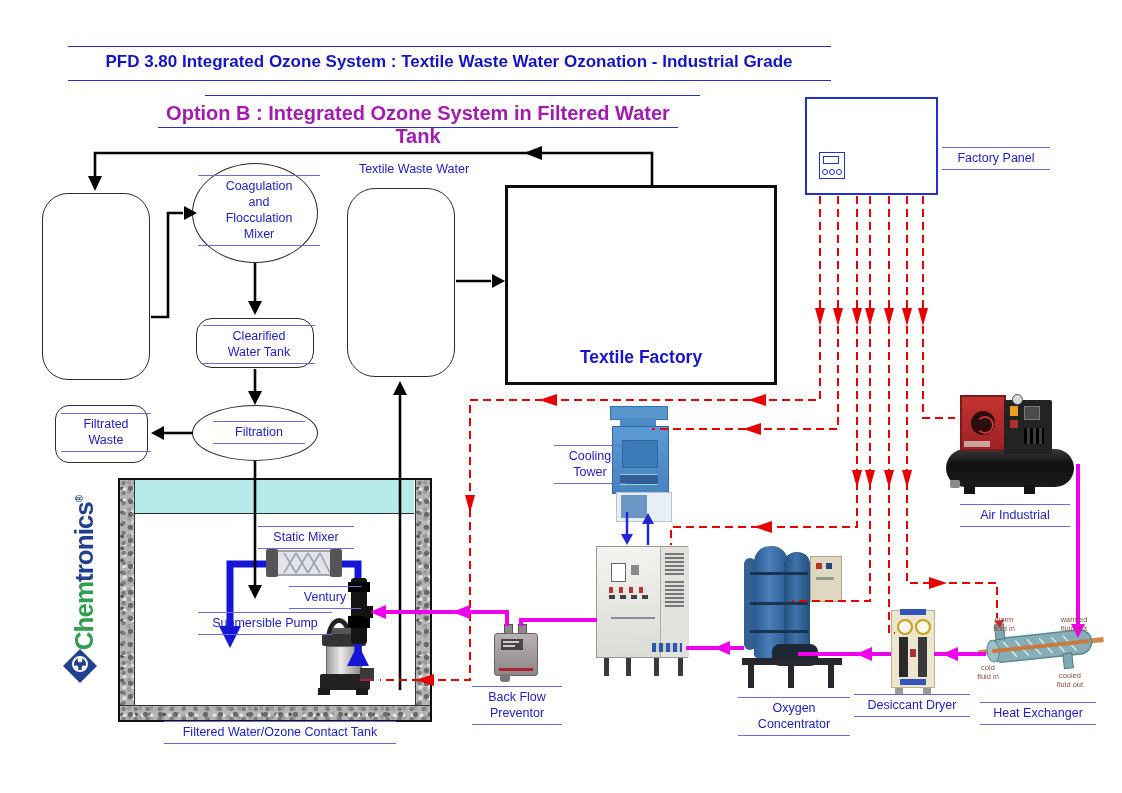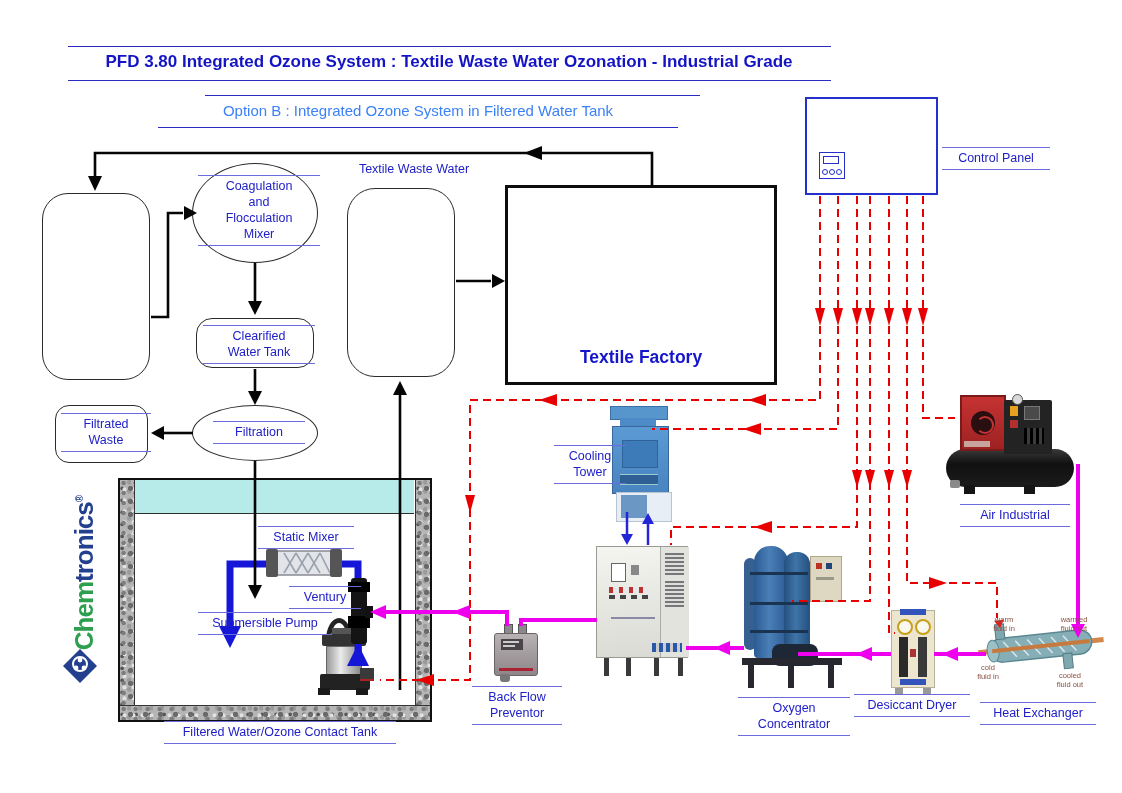--- a/index.html
+++ b/index.html
@@ -2,21 +2,21 @@
 <html><head>
 <meta charset="utf-8">
 <style>
   html,body{margin:0;padding:0;background:#fff;}
   #stage{position:relative;width:1122px;height:793px;background:#ffffff;
          font-family:"Liberation Sans",sans-serif;overflow:hidden;}
   .hline{position:absolute;height:0;border-top:1.6px solid #2a2ac4;z-index:40;}
   .title{position:absolute;left:68px;top:52px;width:762px;text-align:center;
          font-weight:bold;font-size:17px;color:#1414c4;z-index:40;}
   .subtitle{position:absolute;left:158px;top:102px;width:520px;text-align:center;
-         font-weight:normal;font-size:15px;color:#3b82f6;z-index:40;}
+         font-weight:bold;font-size:20px;color:#a21caf;z-index:40;}
   .lbl{position:absolute;color:#2020c8;font-size:12.5px;line-height:1.28;
        text-align:center;white-space:pre-line;z-index:40;}
   .ruled{border-top:1.5px solid #6b6bdb;border-bottom:1.5px solid #6b6bdb;padding:2px 4px 3px;}
   .mini{position:absolute;color:#8a5040;font-size:7.5px;line-height:1.15;
         text-align:center;white-space:pre-line;z-index:40;}
   .shape{position:absolute;background:#fff;border:1.6px solid #2b2b2b;z-index:8;box-sizing:border-box;}
   .equip{position:absolute;z-index:10;}
   .granite{background-color:#b5b5b5;background-image:
     radial-gradient(circle at 30% 30%,#7d7d7d 0 1.8px,rgba(0,0,0,0) 2.6px),
     radial-gradient(circle at 70% 65%,#6a6a6a 0 2.2px,rgba(0,0,0,0) 3px),
@@ -297,21 +297,21 @@
 and
 Flocculation
 Mixer</div>
   <div class="lbl ruled" style="left:203px;top:325px;width:104px;">Clearified
 Water Tank</div>
   <div class="lbl ruled" style="left:213px;top:421px;width:84px;">Filtration</div>
   <div class="lbl ruled" style="left:61px;top:413px;width:82px;">Filtrated
 Waste</div>
   <div class="lbl" style="left:348px;top:161px;width:132px;">Textile Waste Water</div>
   <div class="lbl" style="left:536px;top:346px;width:210px;font-weight:bold;font-size:17.5px;color:#1515cc;">Textile Factory</div>
-  <div class="lbl ruled" style="left:942px;top:147px;width:100px;">Control Panel</div>
+  <div class="lbl ruled" style="left:942px;top:147px;width:100px;">Factory Panel</div>
   <div class="lbl ruled" style="left:258px;top:526px;width:88px;">Static Mixer</div>
   <div class="lbl ruled" style="left:289px;top:586px;width:64px;">Ventury</div>
   <div class="lbl ruled" style="left:198px;top:612px;width:126px;">Submersible Pump</div>
   <div class="lbl ruled" style="left:164px;top:721px;width:224px;">Filtered Water/Ozone Contact Tank</div>
   <div class="lbl ruled" style="left:472px;top:686px;width:82px;">Back Flow
 Preventor</div>
   <div class="lbl ruled" style="left:554px;top:445px;width:64px;">Cooling
 Tower</div>
   <div class="lbl ruled" style="left:738px;top:697px;width:104px;">Oxygen
 Concentrator</div>

